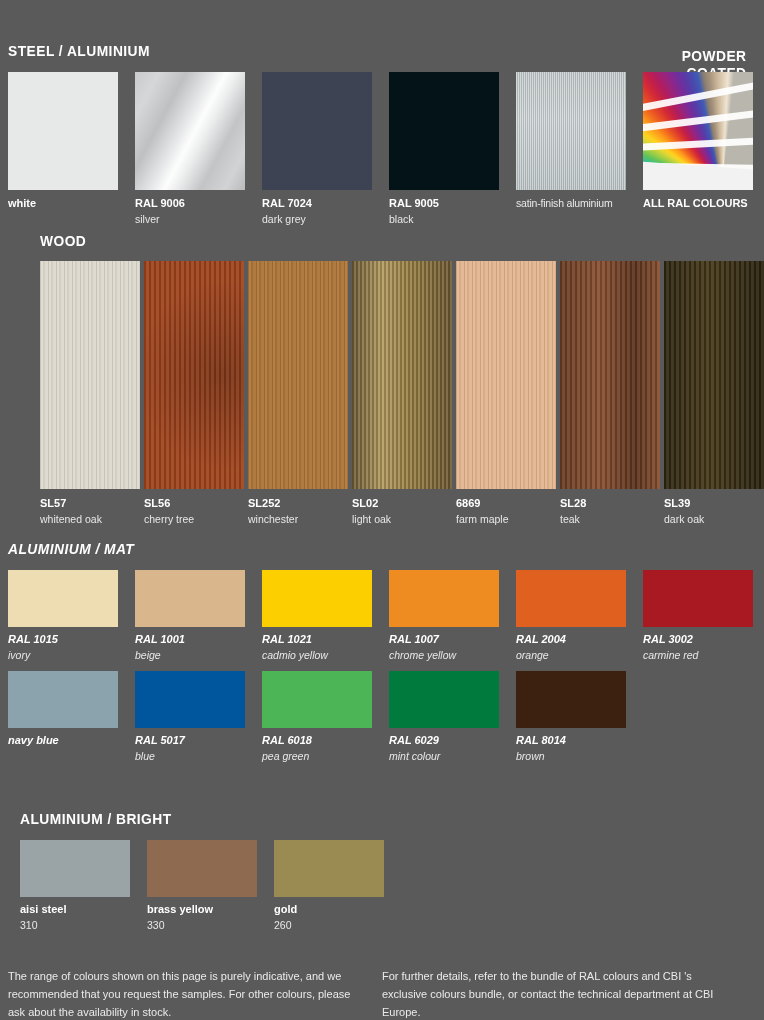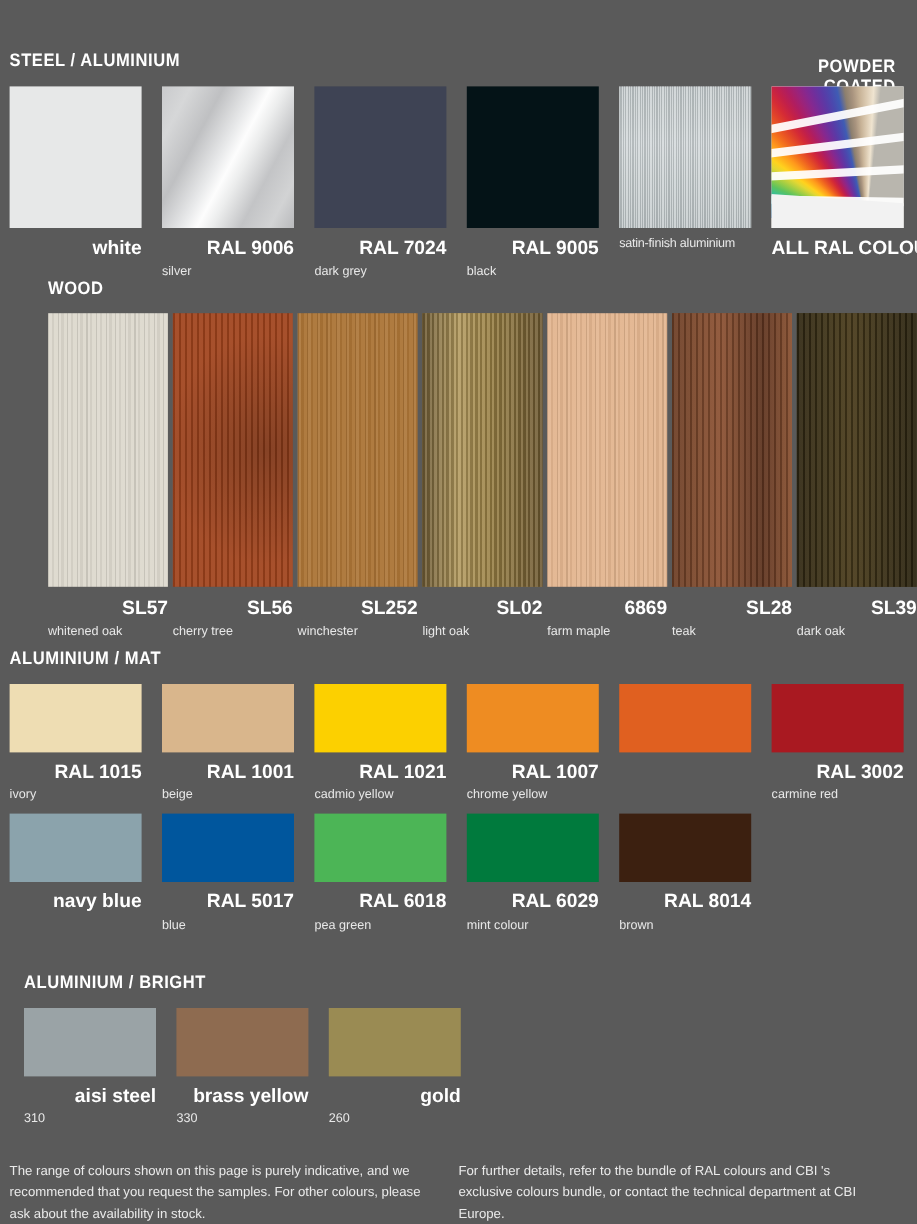--- a/index.html
+++ b/index.html
@@ -38,26 +38,25 @@
 
   .row { display: flex; }
   .cell { position: relative; }
   .swatch {
     width: 110px;
     display: block;
     border: 0;
   }
   .labels { padding-top: 6px; }
   .code {
-    font-size: 16px;
+    font-size: 11px;
     font-weight: bold;
     color: #ffffff;
     line-height: 1.45;
     white-space: nowrap;
-    text-align: right;
   }
   .name {
     font-size: 10.5px;
     color: #e8e8e8;
     line-height: 1.45;
     white-space: nowrap;
   }
   .name.wide { letter-spacing: -0.2px; }
 
   
@@ -149,21 +148,21 @@
   .w-sl28  { background-color: #7e4b2e;
              background-image:
                repeating-linear-gradient(90deg, rgba(0,0,0,.18) 0 2px, rgba(255,255,255,.06) 2px 5px),
                linear-gradient(90deg, #6d3f26 0%, #8d5334 40%, #5f3520 75%, #8a5232 100%); }
   .w-sl39  { background-color: #3d3219;
              background-image:
                repeating-linear-gradient(90deg, rgba(0,0,0,.25) 0 2px, rgba(255,255,255,.06) 2px 5px),
                linear-gradient(90deg, #322a14 0%, #4b3d1d 45%, #2c2511 100%); }
 
   
-  #sec-mat { position: absolute; left: 8px; top: 540px; width: 748px; }
+  #sec-mat { position: absolute; left: 8px; top: 540px; width: 748px; font-style: italic; }
   #sec-mat .section-title { margin-bottom: 13px; }
   #sec-mat .cell { margin-right: 17px; }
   #sec-mat .swatch { width: 110px; height: 57px; }
   #sec-mat .labels { padding-top: 5px; }
   #sec-mat .row + .row { margin-top: 8px; }
 
   .m-1015 { background: #eeddb3; }
   .m-1001 { background: #d9b68c; }
   .m-1021 { background: #fcd000; }
   .m-1007 { background: #ee8c22; }
@@ -365,20 +364,24 @@
       <div class="cell">
         <div class="swatch m-1007"></div>
         <div class="labels">
           <div class="code">RAL 1007</div>
           <div class="name">chrome yellow</div>
         </div>
       </div>
 
       <div class="cell">
         <div class="swatch m-2004"></div>
+        <div class="labels">
+          <div class="code">RAL 2004</div>
+          <div class="name">orange</div>
+        </div>
       </div>
 
       <div class="cell">
         <div class="swatch m-3002"></div>
         <div class="labels">
           <div class="code">RAL 3002</div>
           <div class="name">carmine red</div>
         </div>
       </div>
 

